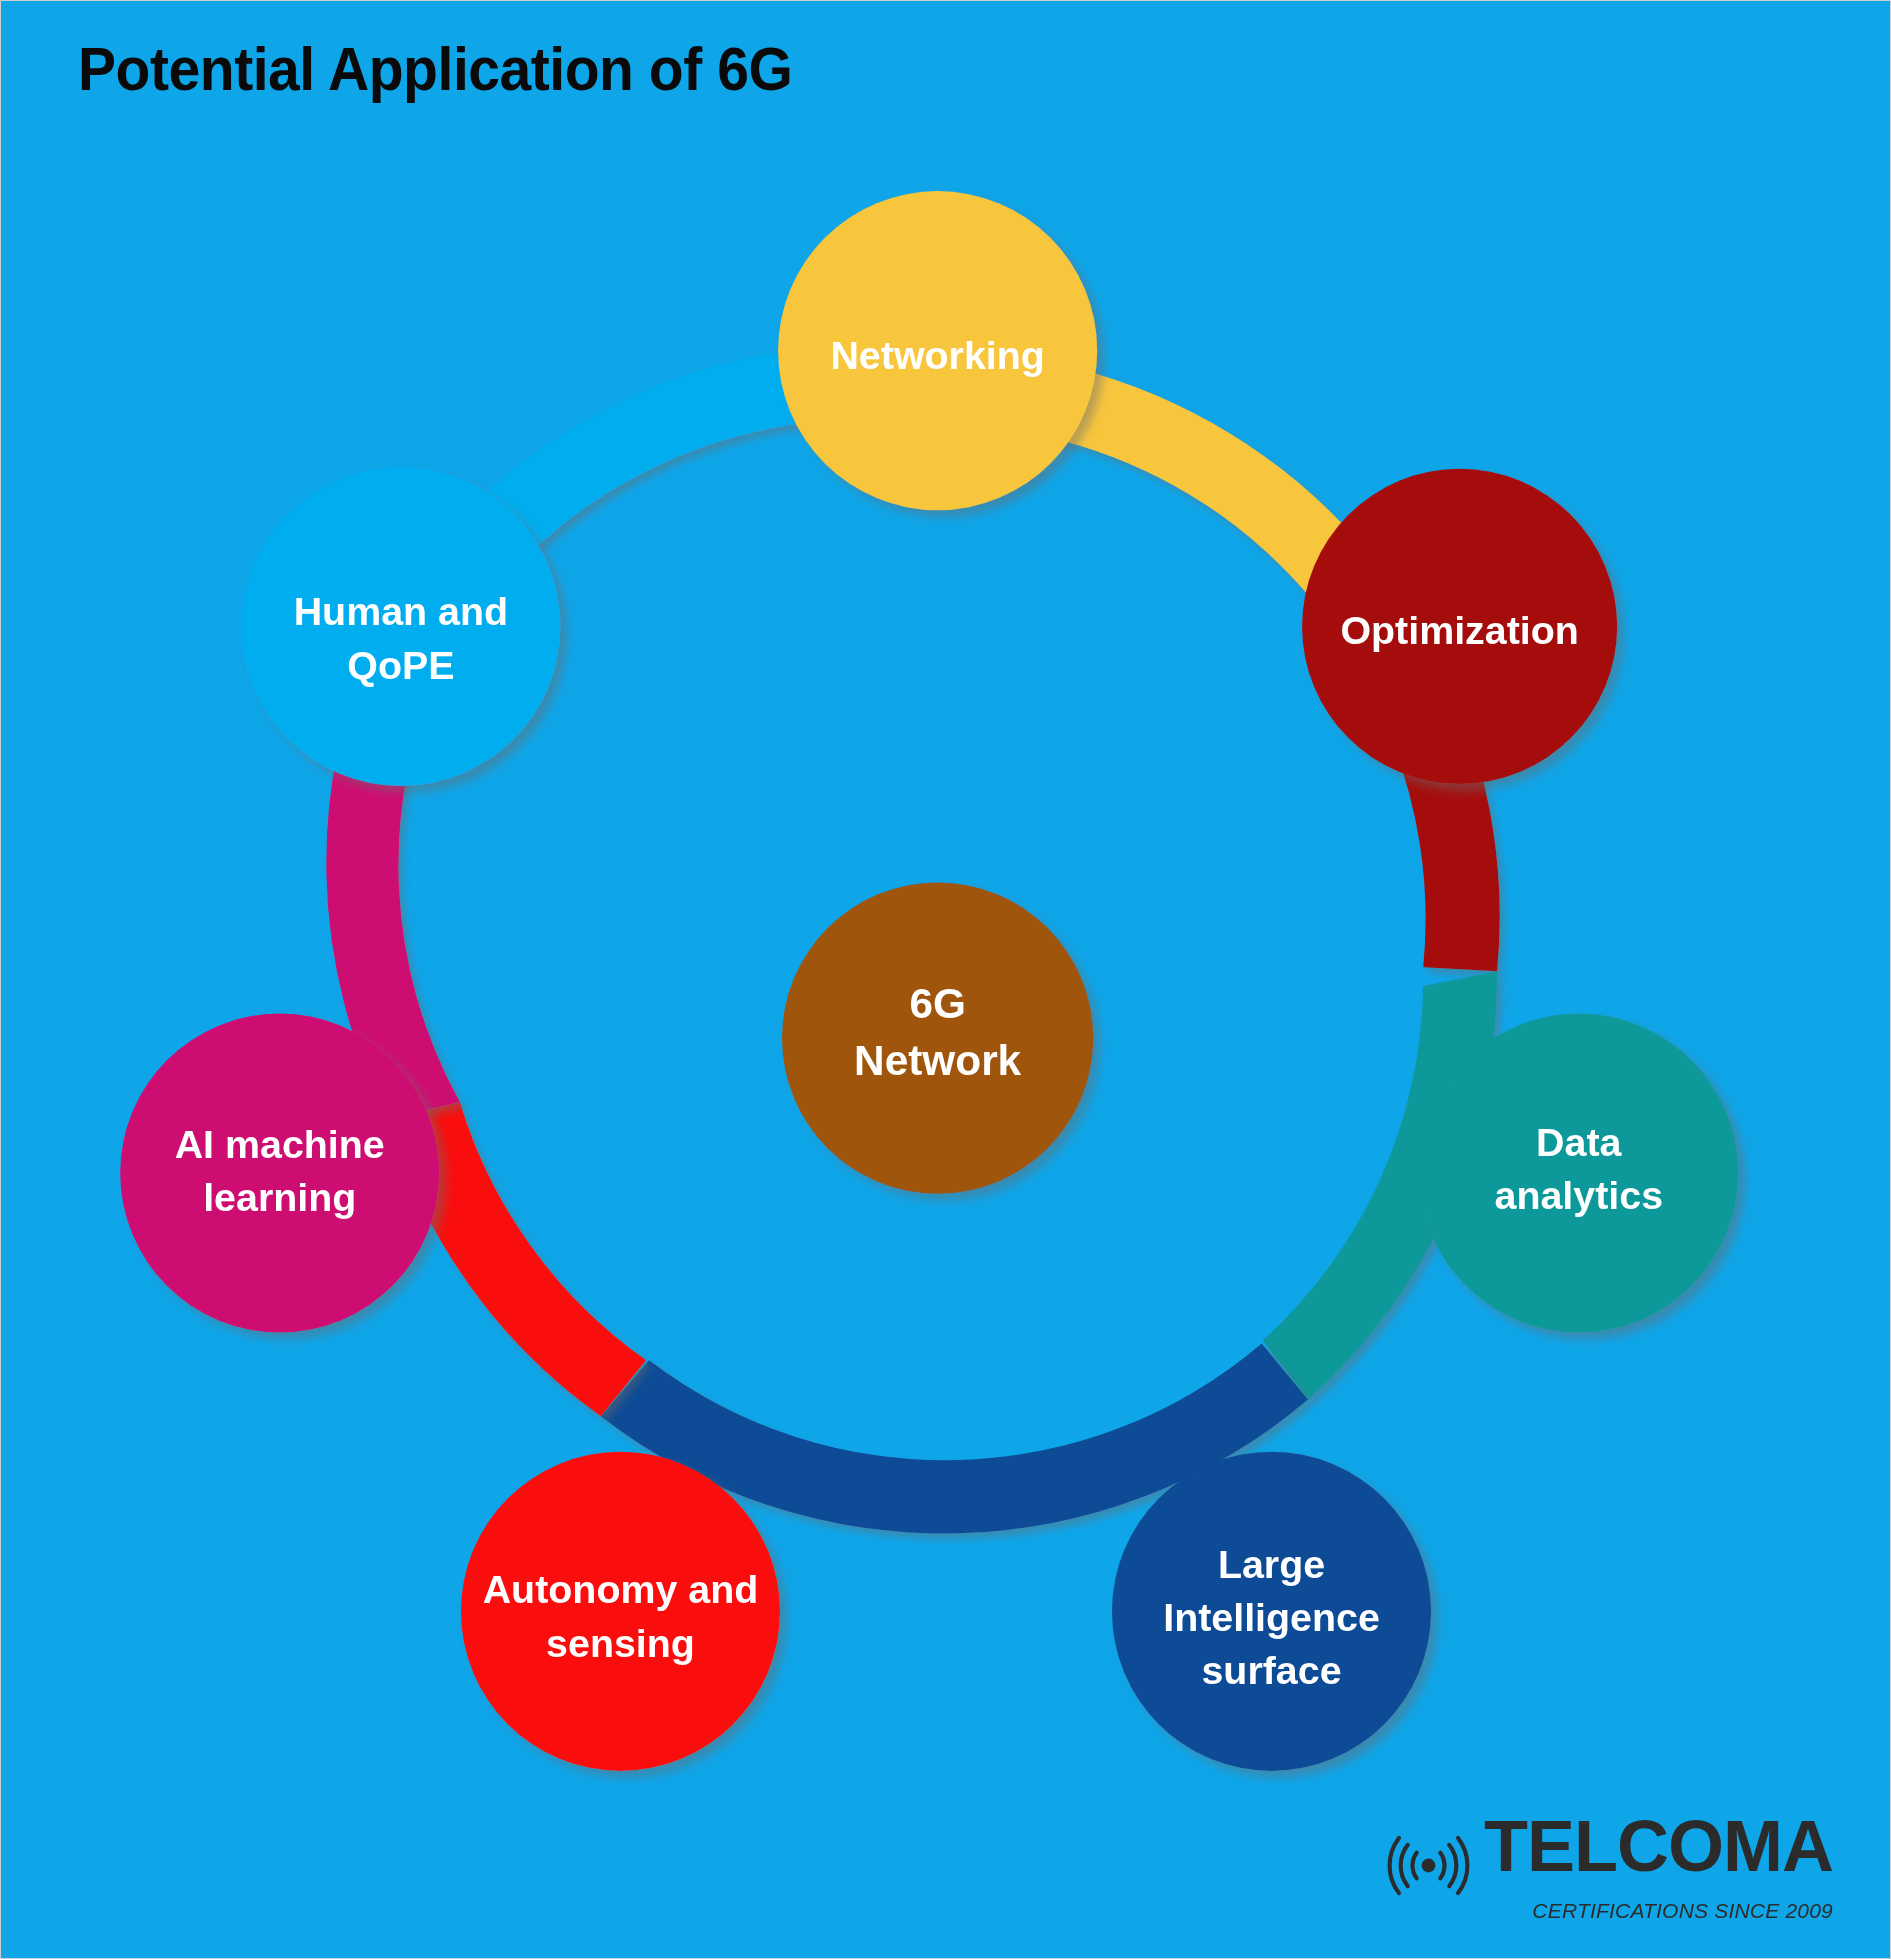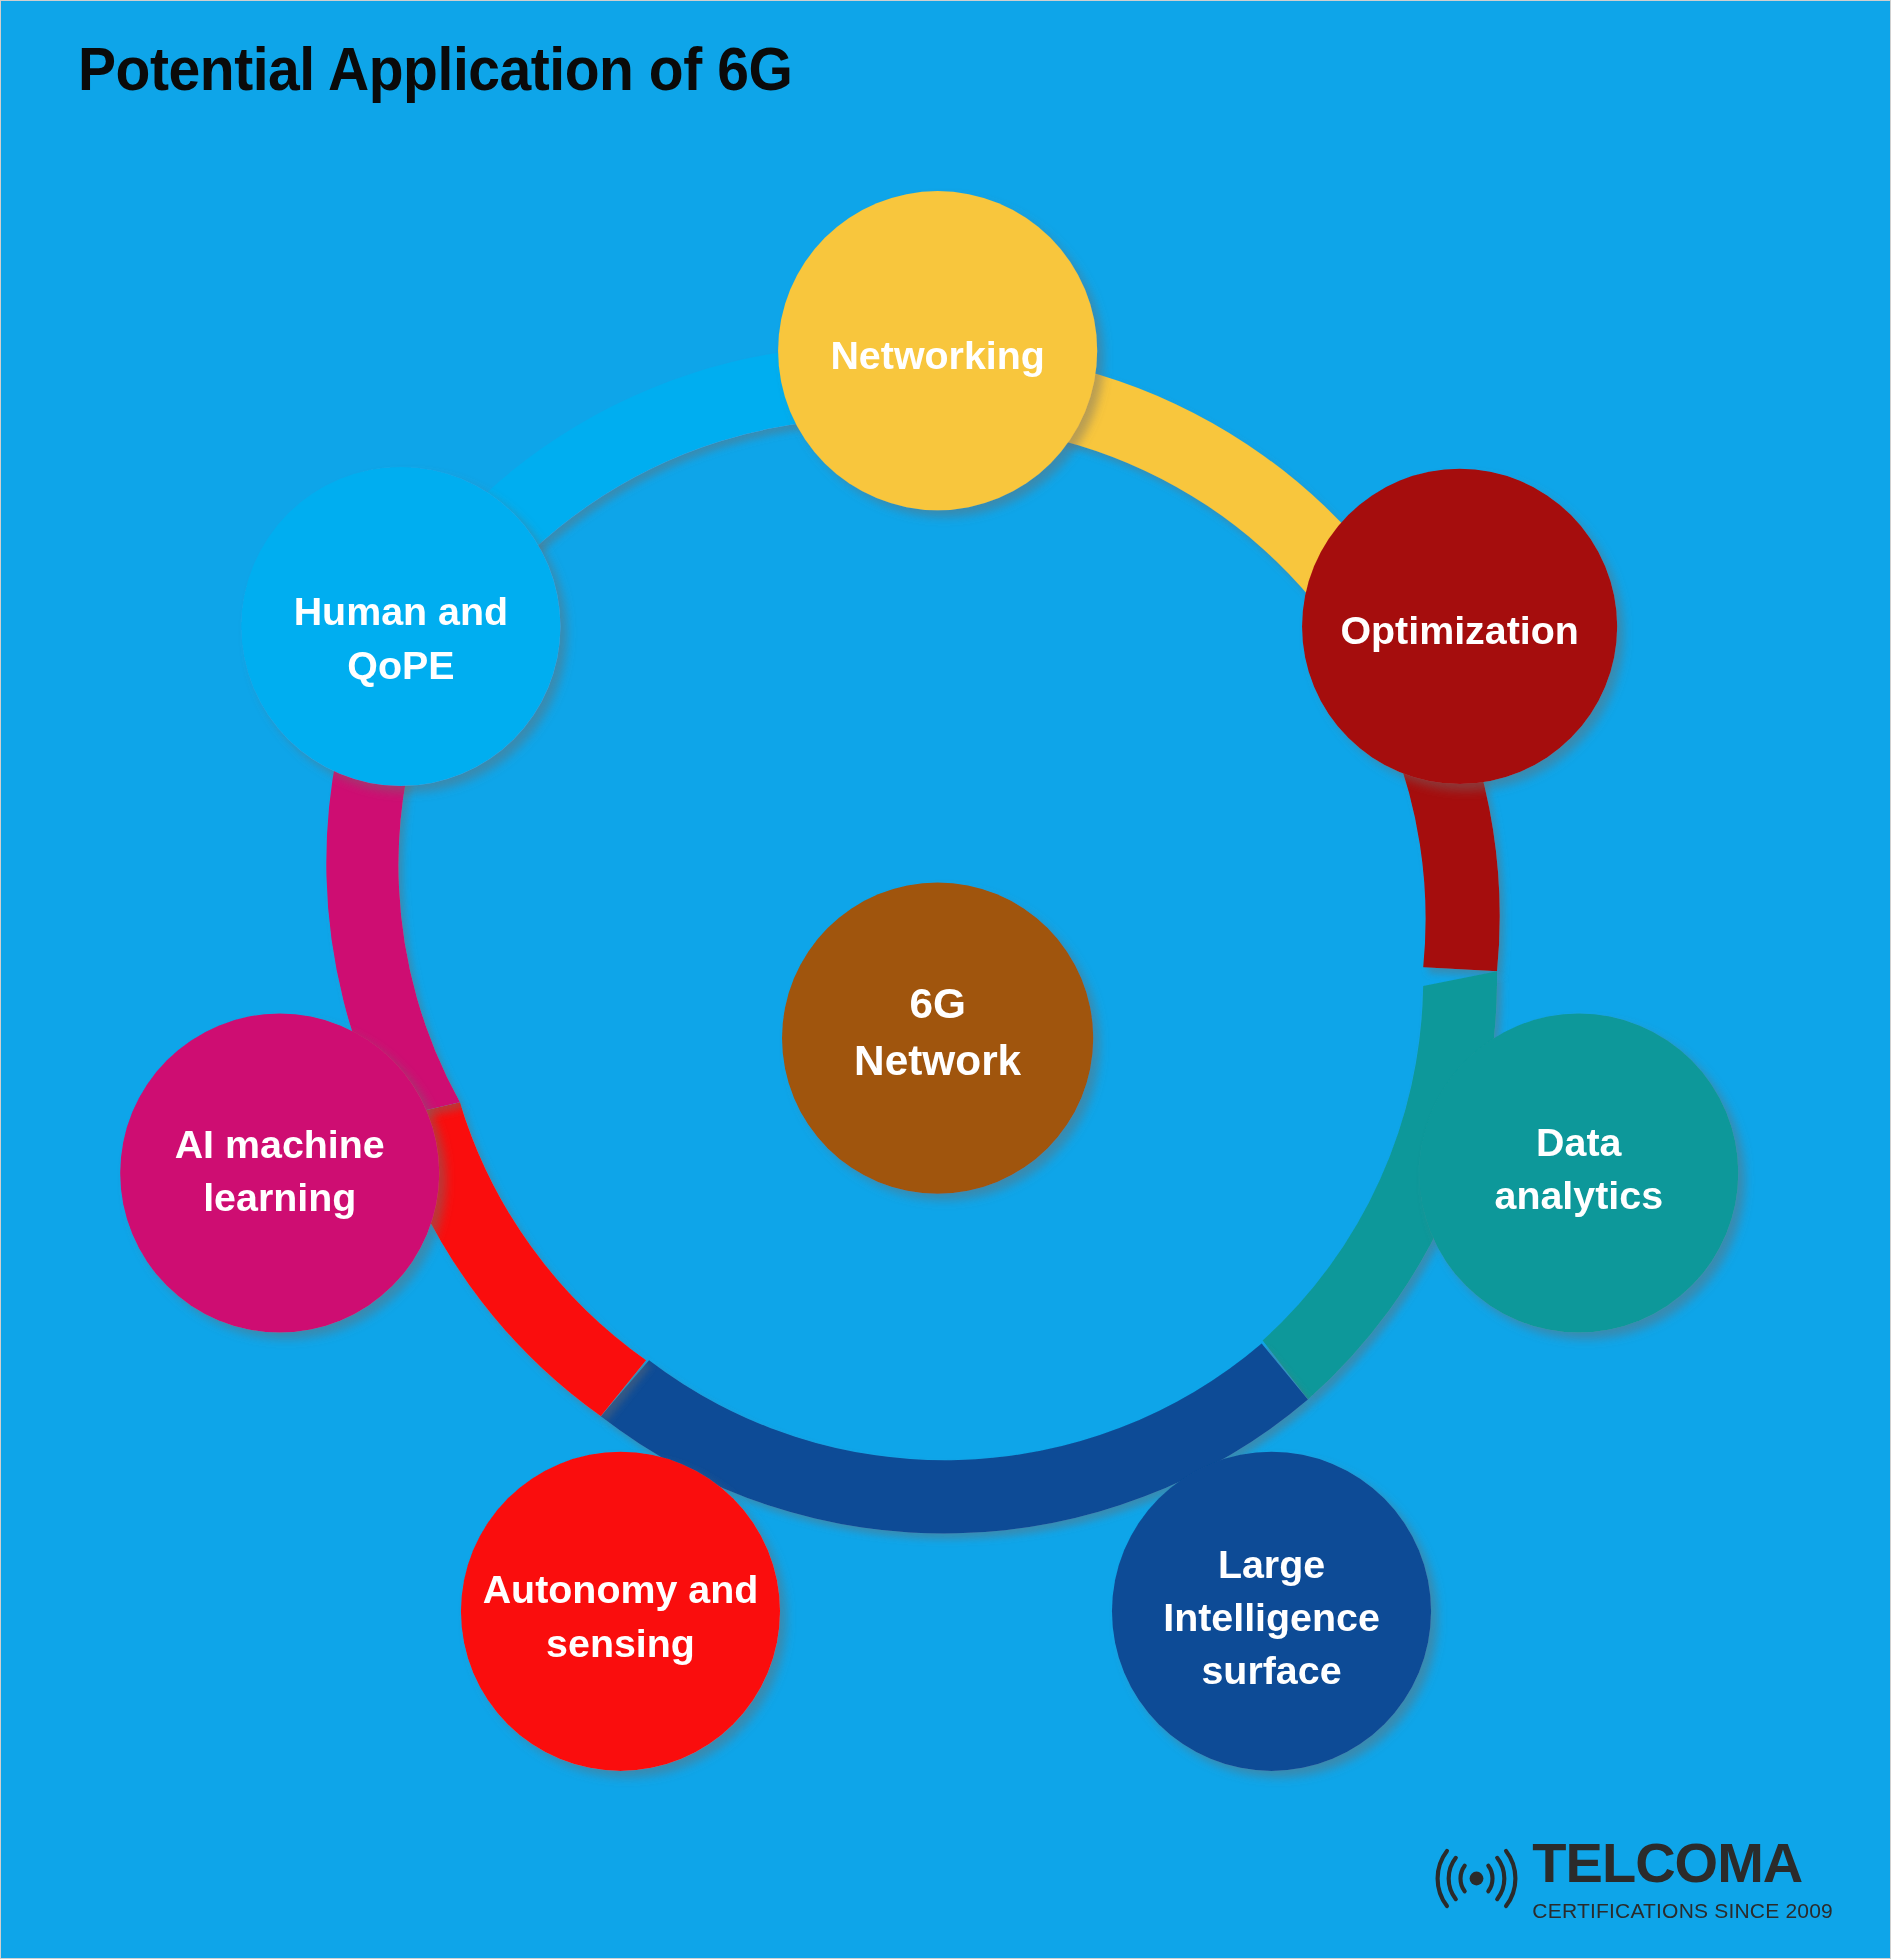--- a/index.html
+++ b/index.html
@@ -69,32 +69,33 @@
   #brand-wave { flex: 0 0 auto; }
   #brand-text {
     display: flex;
     flex-direction: column;
     align-items: stretch;
     line-height: 1;
   }
   #brand-name {
     font-family: "Liberation Sans", sans-serif;
     font-weight: 700;
-    font-size: 56px;
+    font-size: 72px;
     color: #2b2b2b;
     letter-spacing: -1px;
   }
   #brand-tagline {
     font-family: "Liberation Sans", sans-serif;
     font-weight: 400;
     font-size: 21px;
     color: #2b2b2b;
     letter-spacing: 0.2px;
     text-align: right;
-    margin-top: 9px;
+    margin-top: 18px;
+    font-style: italic;
   }
 </style>
 </head>
 <body>
 
 <div id="stage">
 
   <div id="page-title">Potential Application of 6G</div>
 
   <svg id="diagram" viewBox="0 0 1920 1989">

